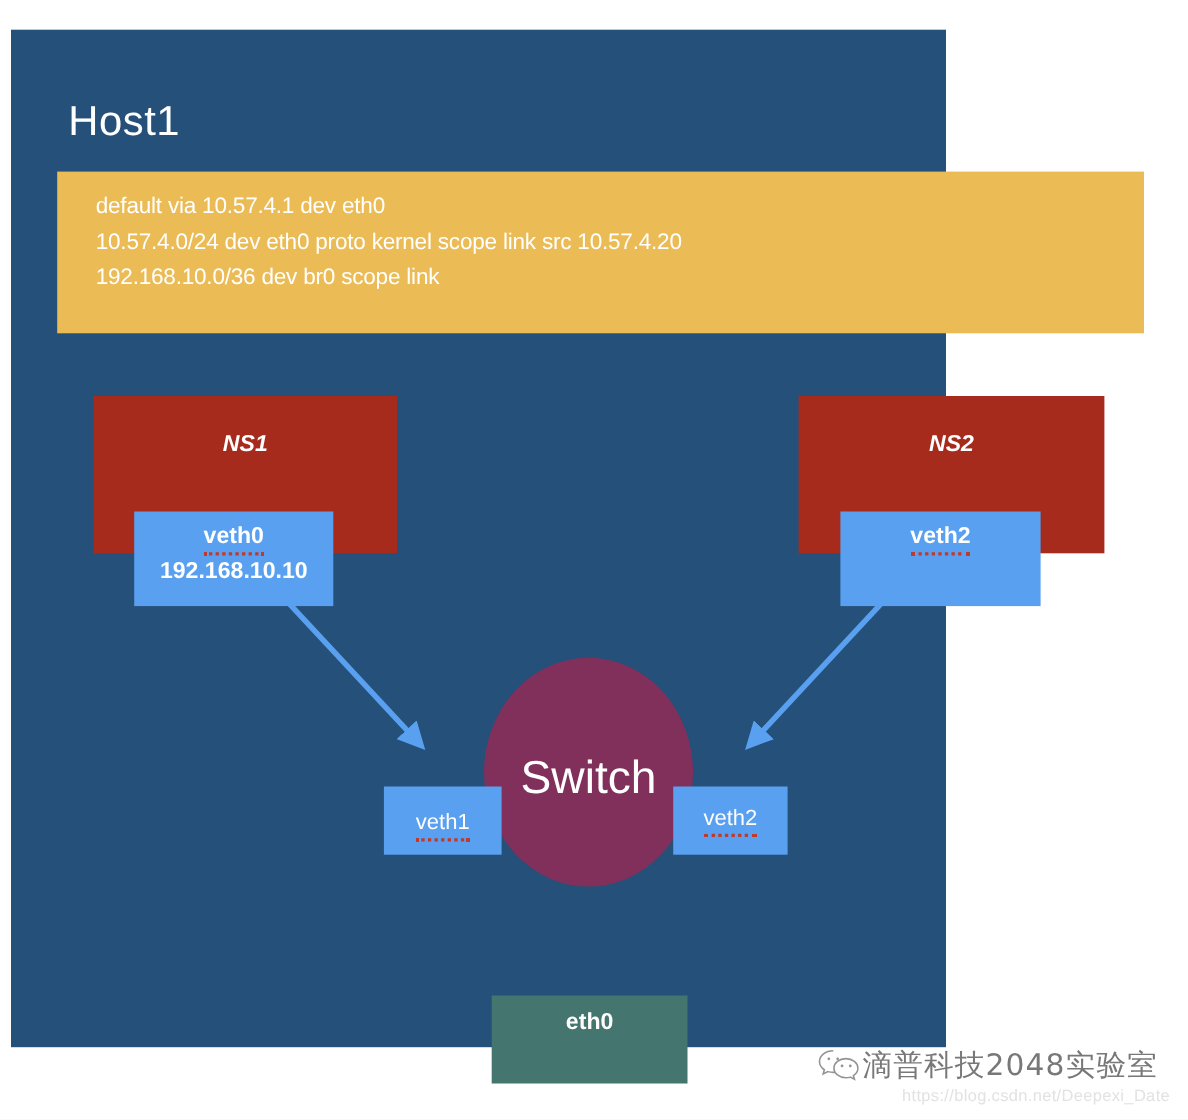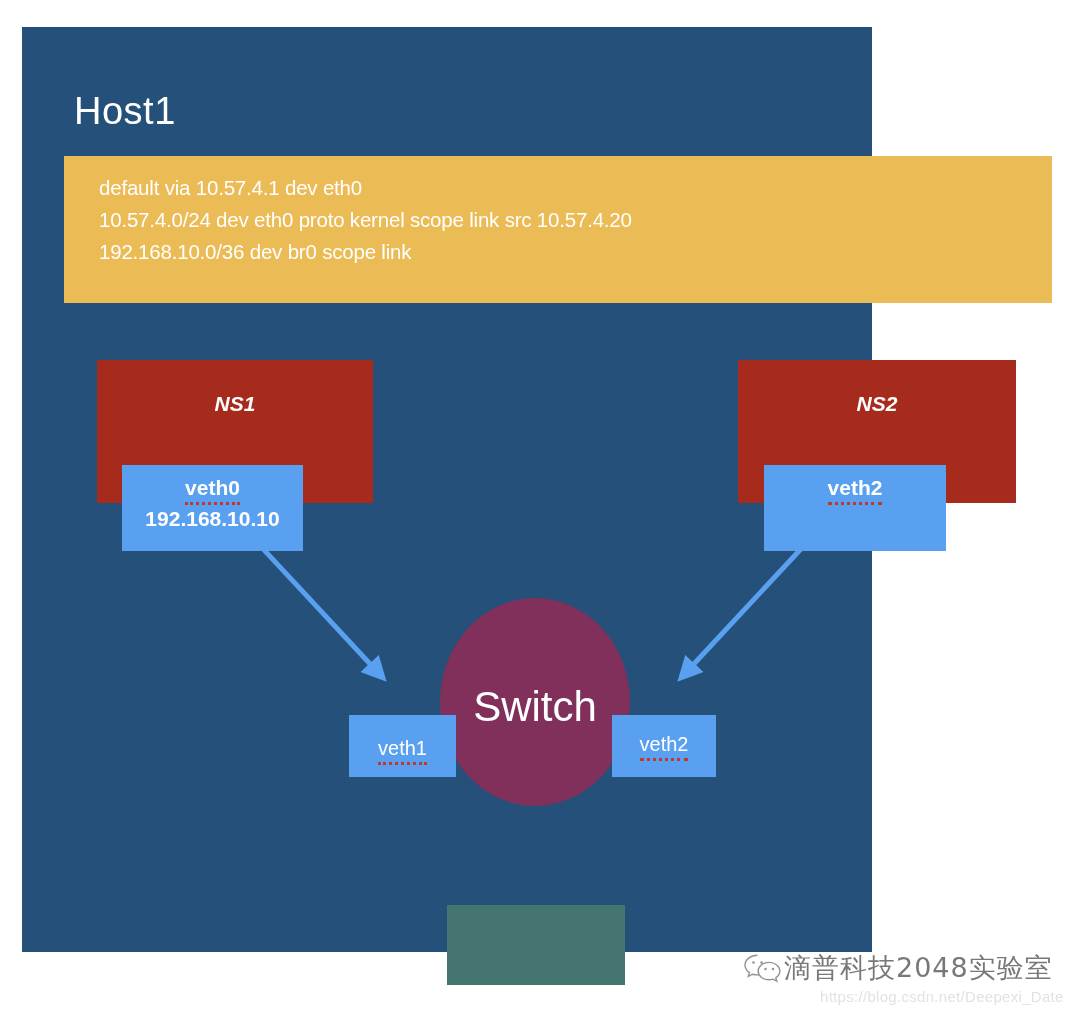--- a/index.html
+++ b/index.html
@@ -13,21 +13,21 @@
     height: 1018px;
     position: relative;
     overflow: hidden;
     font-family: "Liberation Sans", "DejaVu Sans", sans-serif;
     -webkit-font-smoothing: antialiased;
   }
 
   
   #host-panel {
     position: absolute;
-    left: 22px;
+    left: 10px;
     top: 27px;
     width: 850px;
     height: 925px;
     background: #255079;
   }
 
   #host-title {
     position: absolute;
     left: 52px;
     top: 65px;
@@ -250,20 +250,21 @@
   </defs>
 
     veth1 --&gt;
   <line x1="238" y1="522" x2="372" y2="666" stroke="#59a0f0" stroke-width="5" marker-start="url(#head-start)" marker-end="url(#head-end)"></line>
 
     veth2(switch) --&gt;
   <line x1="826" y1="522" x2="692" y2="666" stroke="#59a0f0" stroke-width="5" marker-start="url(#head-start)" marker-end="url(#head-end)"></line>
 </svg>
 
 <div id="eth0-box">
+  <span class="eth-name">eth0</span>
 </div>
 
 <div id="watermark">
   <div id="wm-row">
     <svg width="42" height="32" viewBox="0 0 42 32" xmlns="http://www.w3.org/2000/svg">
       <g fill="none" stroke="#6f6f6f" stroke-width="1.4" opacity="0.75">
         <path d="M15.5 3.2C8.6 3.2 3 7.6 3 13c0 3 1.7 5.7 4.4 7.5L6.3 24.4l4.3-2.2c1.5.4 3.1.7 4.9.7 0.6 0 1.2 0 1.8-.1"></path>
         <path d="M27 10.4c-6 0-10.9 3.9-10.9 8.7 0 4.8 4.9 8.7 10.9 8.7 1.4 0 2.8-.2 4-.6l3.8 1.9-1-3.3c2.4-1.6 4.1-4 4.1-6.7 0-4.8-4.9-8.7-10.9-8.7z"></path>
       </g>
       <g fill="#6f6f6f" opacity="0.75">

